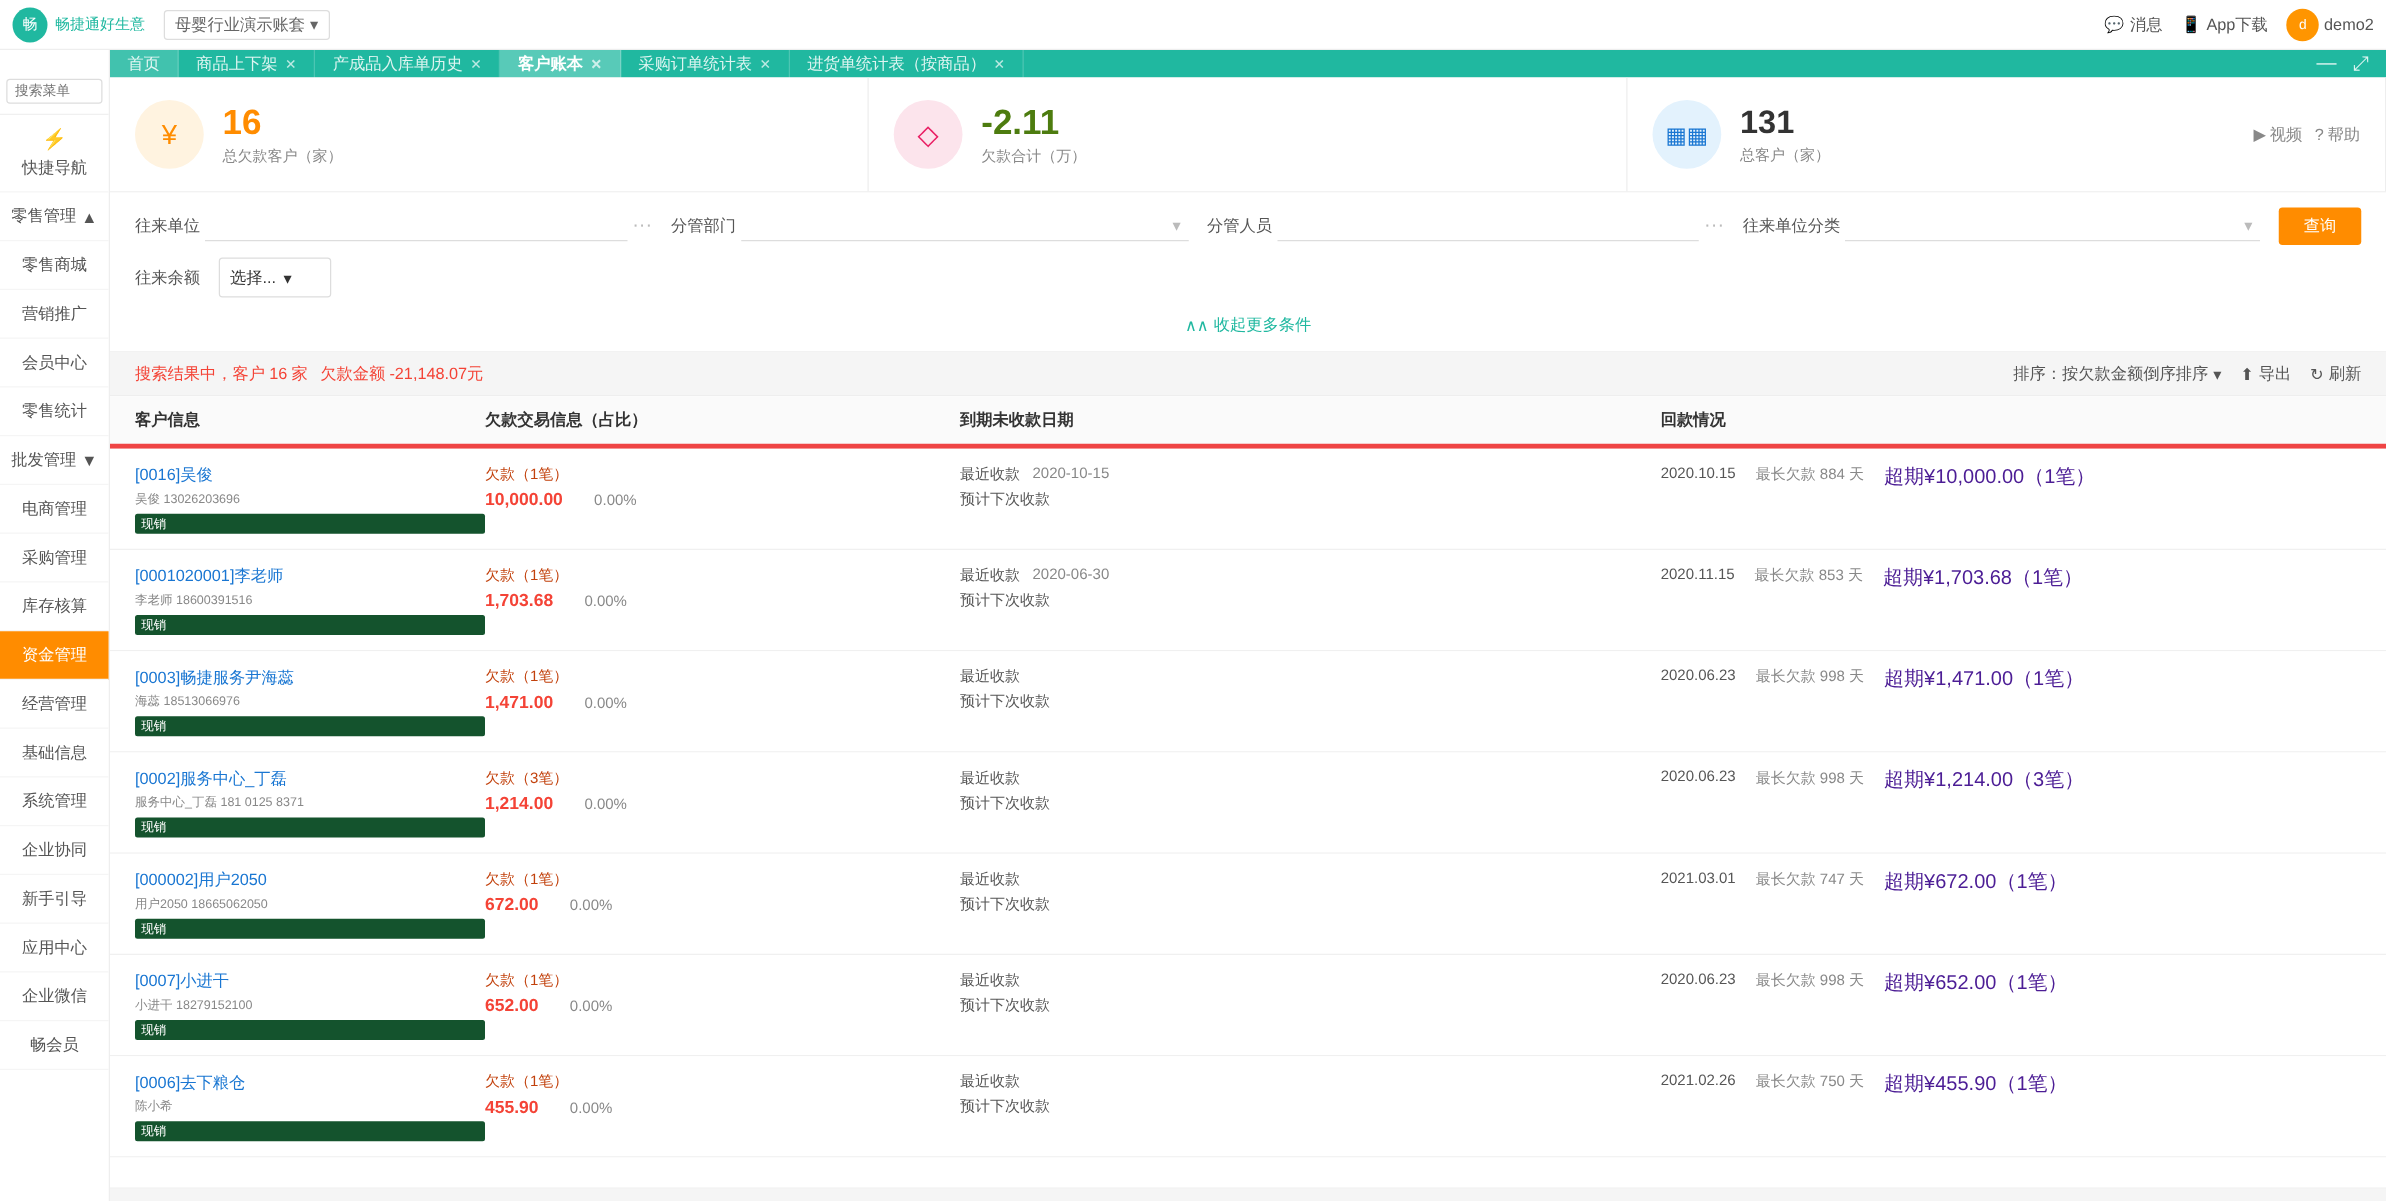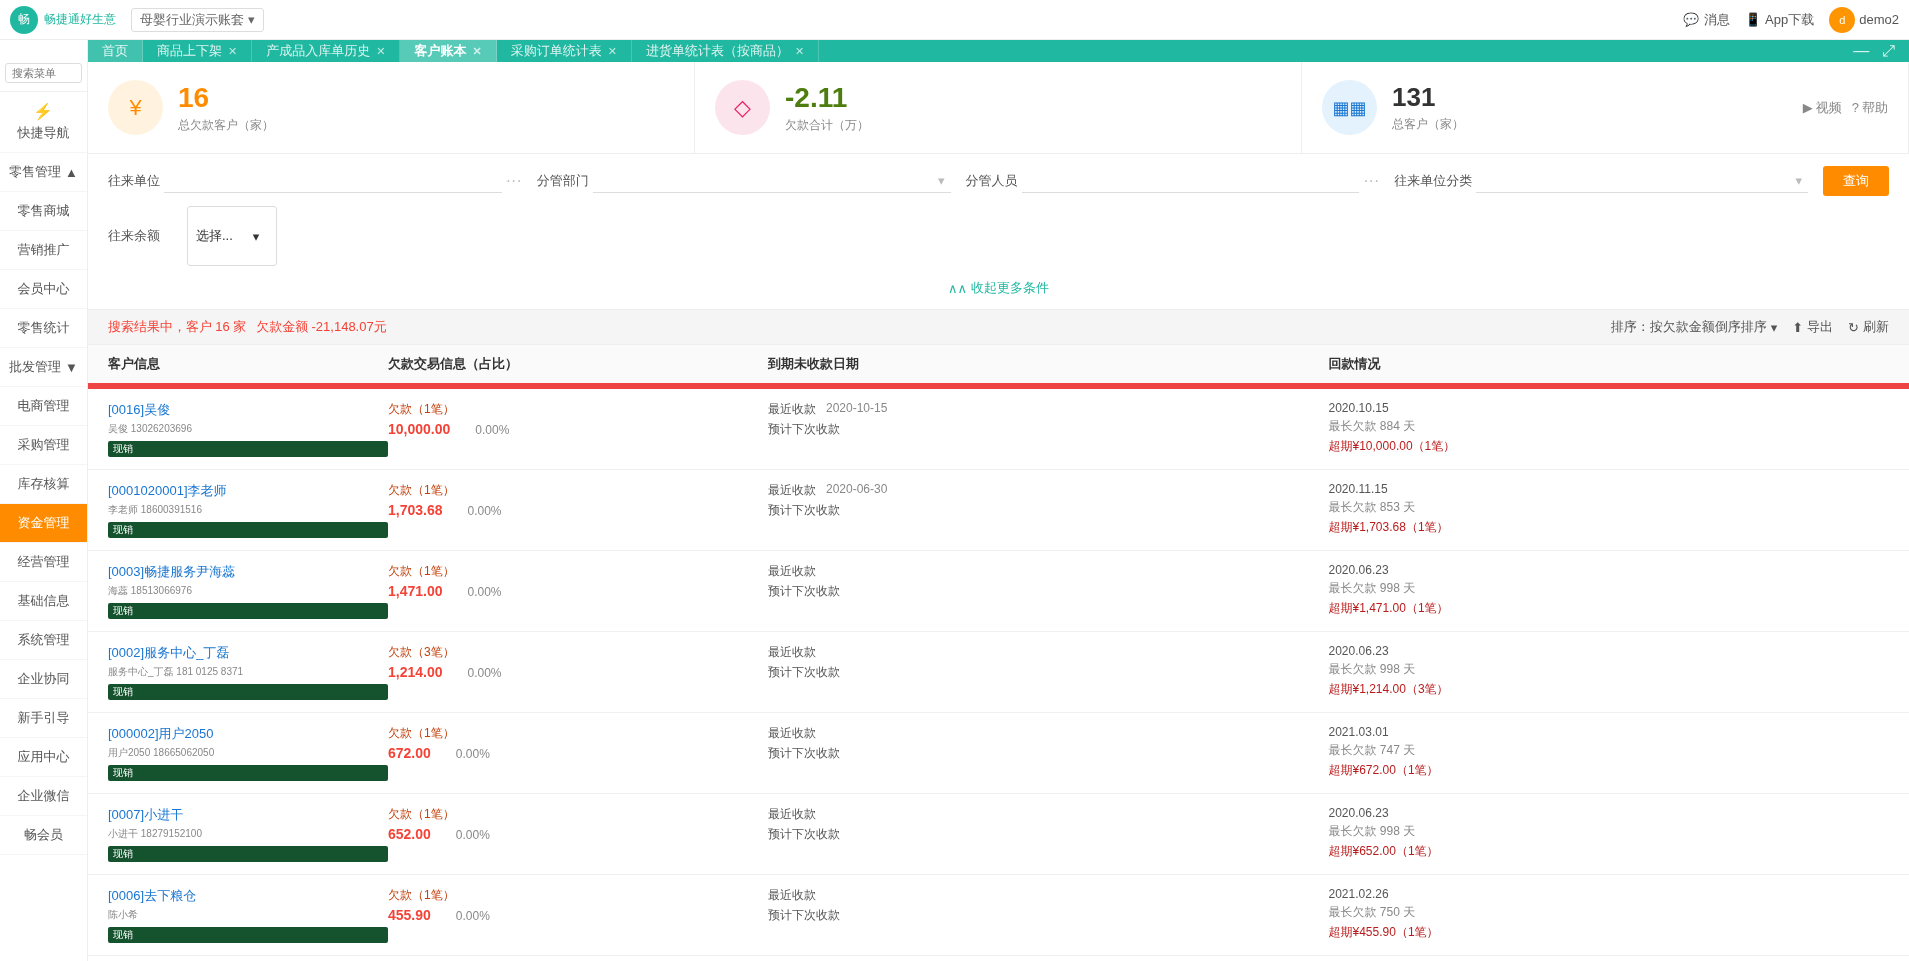--- a/index.html
+++ b/index.html
@@ -58,53 +58,53 @@
     .filter-area { background: white; padding: 12px 20px; border-bottom: 1px solid #eee; flex-shrink: 0; }
     .filter-row { display: flex; align-items: center; gap: 15px; margin-bottom: 10px; }
     .filter-item { display: flex; align-items: center; gap: 4px; flex: 1; }
     .filter-label { color: #555; font-size: 13px; white-space: nowrap; }
     .filter-input { flex: 1; border: none; border-bottom: 1px solid #ddd; padding: 4px 6px; font-size: 13px; color: #333; outline: none; }
     .filter-input::placeholder { color: #bbb; }
     .filter-dots { color: #bbb; font-size: 16px; }
     .filter-select { flex: 1; display: flex; align-items: center; border-bottom: 1px solid #ddd; padding: 4px 6px; cursor: pointer; justify-content: flex-end; }
     .filter-select-arrow { color: #bbb; }
     .filter-row-2 { display: flex; align-items: center; gap: 15px; }
-    .filter-select-box { display: flex; align-items: center; border: 1px solid #ddd; border-radius: 3px; padding: 20px 8px; cursor: pointer; gap: 20px; min-width: 90px; margin-left: 12px; }
+    .filter-select-box { display: flex; align-items: center; border: 1px solid #ddd; border-radius: 3px; padding: 6px 8px; cursor: pointer; gap: 6px; min-width: 90px; }
     .collapse-btn { display: flex; align-items: center; gap: 4px; color: #20b8a0; cursor: pointer; font-size: 12px; margin: 0 auto; margin-top: 5px; }
     .query-btn { background: #ff8c00; color: white; border: none; padding: 6px 20px; border-radius: 3px; cursor: pointer; font-size: 13px; }
 
     
     .result-bar { display: flex; align-items: center; justify-content: space-between; padding: 8px 20px; background: #f5f5f5; border-bottom: 1px solid #eee; }
     .result-text { color: #555; font-size: 12px; }
     .result-text span { color: #f44336; }
     .result-actions { display: flex; align-items: center; gap: 15px; }
     .result-action { display: flex; align-items: center; gap: 4px; color: #555; cursor: pointer; font-size: 12px; }
     .sort-select { display: flex; align-items: center; gap: 4px; color: #555; font-size: 12px; cursor: pointer; }
 
     
     .data-table { width: 100%; background: white; }
-    .table-header { display: grid; grid-template-columns: 280px 380px 1fr 1fr; background: #fafafa; border-bottom: 6px solid #ef4444; padding: 10px 20px; font-weight: bold; color: #333; }
+    .table-header { display: grid; grid-template-columns: 280px 380px 1fr 1fr; background: #fafafa; border-bottom: 4px solid #ef4444; padding: 10px 20px; font-weight: bold; color: #333; }
     .table-header div { font-size: 13px; }
     .table-row { display: grid; grid-template-columns: 280px 380px 1fr 1fr; border-bottom: 1px solid #f0f0f0; padding: 12px 20px; background: white; }
     .customer-info { display: flex; flex-direction: column; gap: 3px; }
     .customer-name { color: #1976d2; font-size: 13px; cursor: pointer; }
     .customer-phone { color: #888; font-size: 10px; }
     .customer-tag { display: inline-block; background: #14532d; color: white; font-size: 10px; padding: 1px 5px; border-radius: 2px; margin-top: 2px; }
     .debt-info { display: flex; flex-direction: column; gap: 3px; }
     .debt-count { color: #c2410c; font-size: 12px; }
     .debt-amount { color: #f44336; font-size: 14px; font-weight: bold; }
     .debt-percent { color: #888; font-size: 12px; margin-left: 15px; }
     .debt-row { display: flex; align-items: baseline; gap: 10px; }
     .repay-info { display: flex; flex-direction: column; gap: 3px; }
     .repay-label { color: #555; font-size: 12px; }
     .repay-date { color: #888; font-size: 12px; }
-    .due-info { display: flex; flex-direction: column; gap: 3px; }
+    .due-info { display: flex; flex-direction: row; gap: 16px; }
     .due-date { color: #555; font-size: 12px; }
     .due-overdue { color: #888; font-size: 12px; }
-    .overdue-amount { color: #b91c1c; font-size: 12px; cursor: pointer; }
+    .overdue-amount { color: #4c1d95; font-size: 16px; cursor: pointer; }
 
     
     ::-webkit-scrollbar { width: 6px; height: 6px; }
     ::-webkit-scrollbar-track { background: #f1f1f1; }
     ::-webkit-scrollbar-thumb { background: #ccc; border-radius: 3px; }
   </style>
 </head>
 <body>
 
 <div class="app-container">

